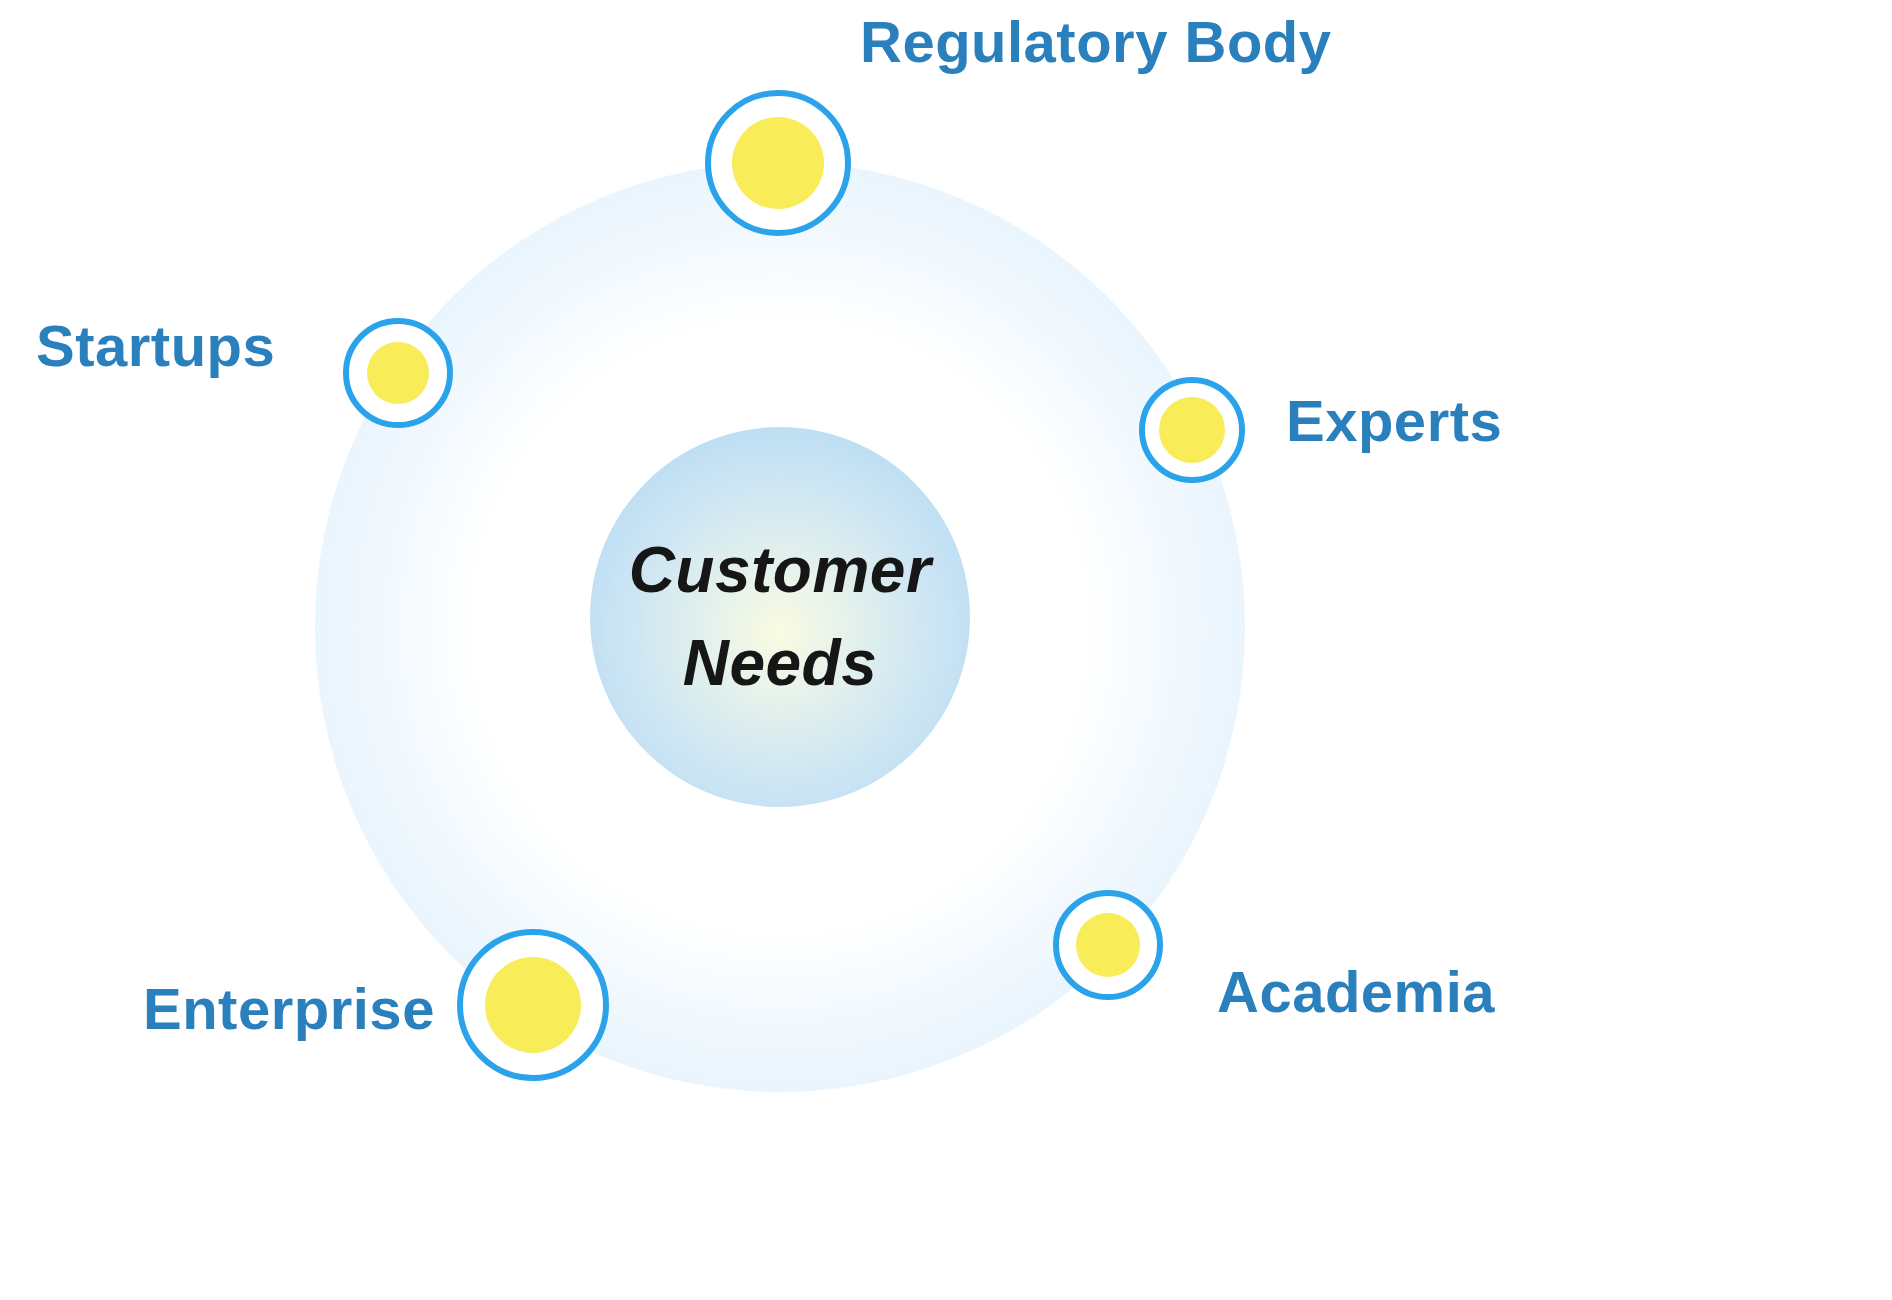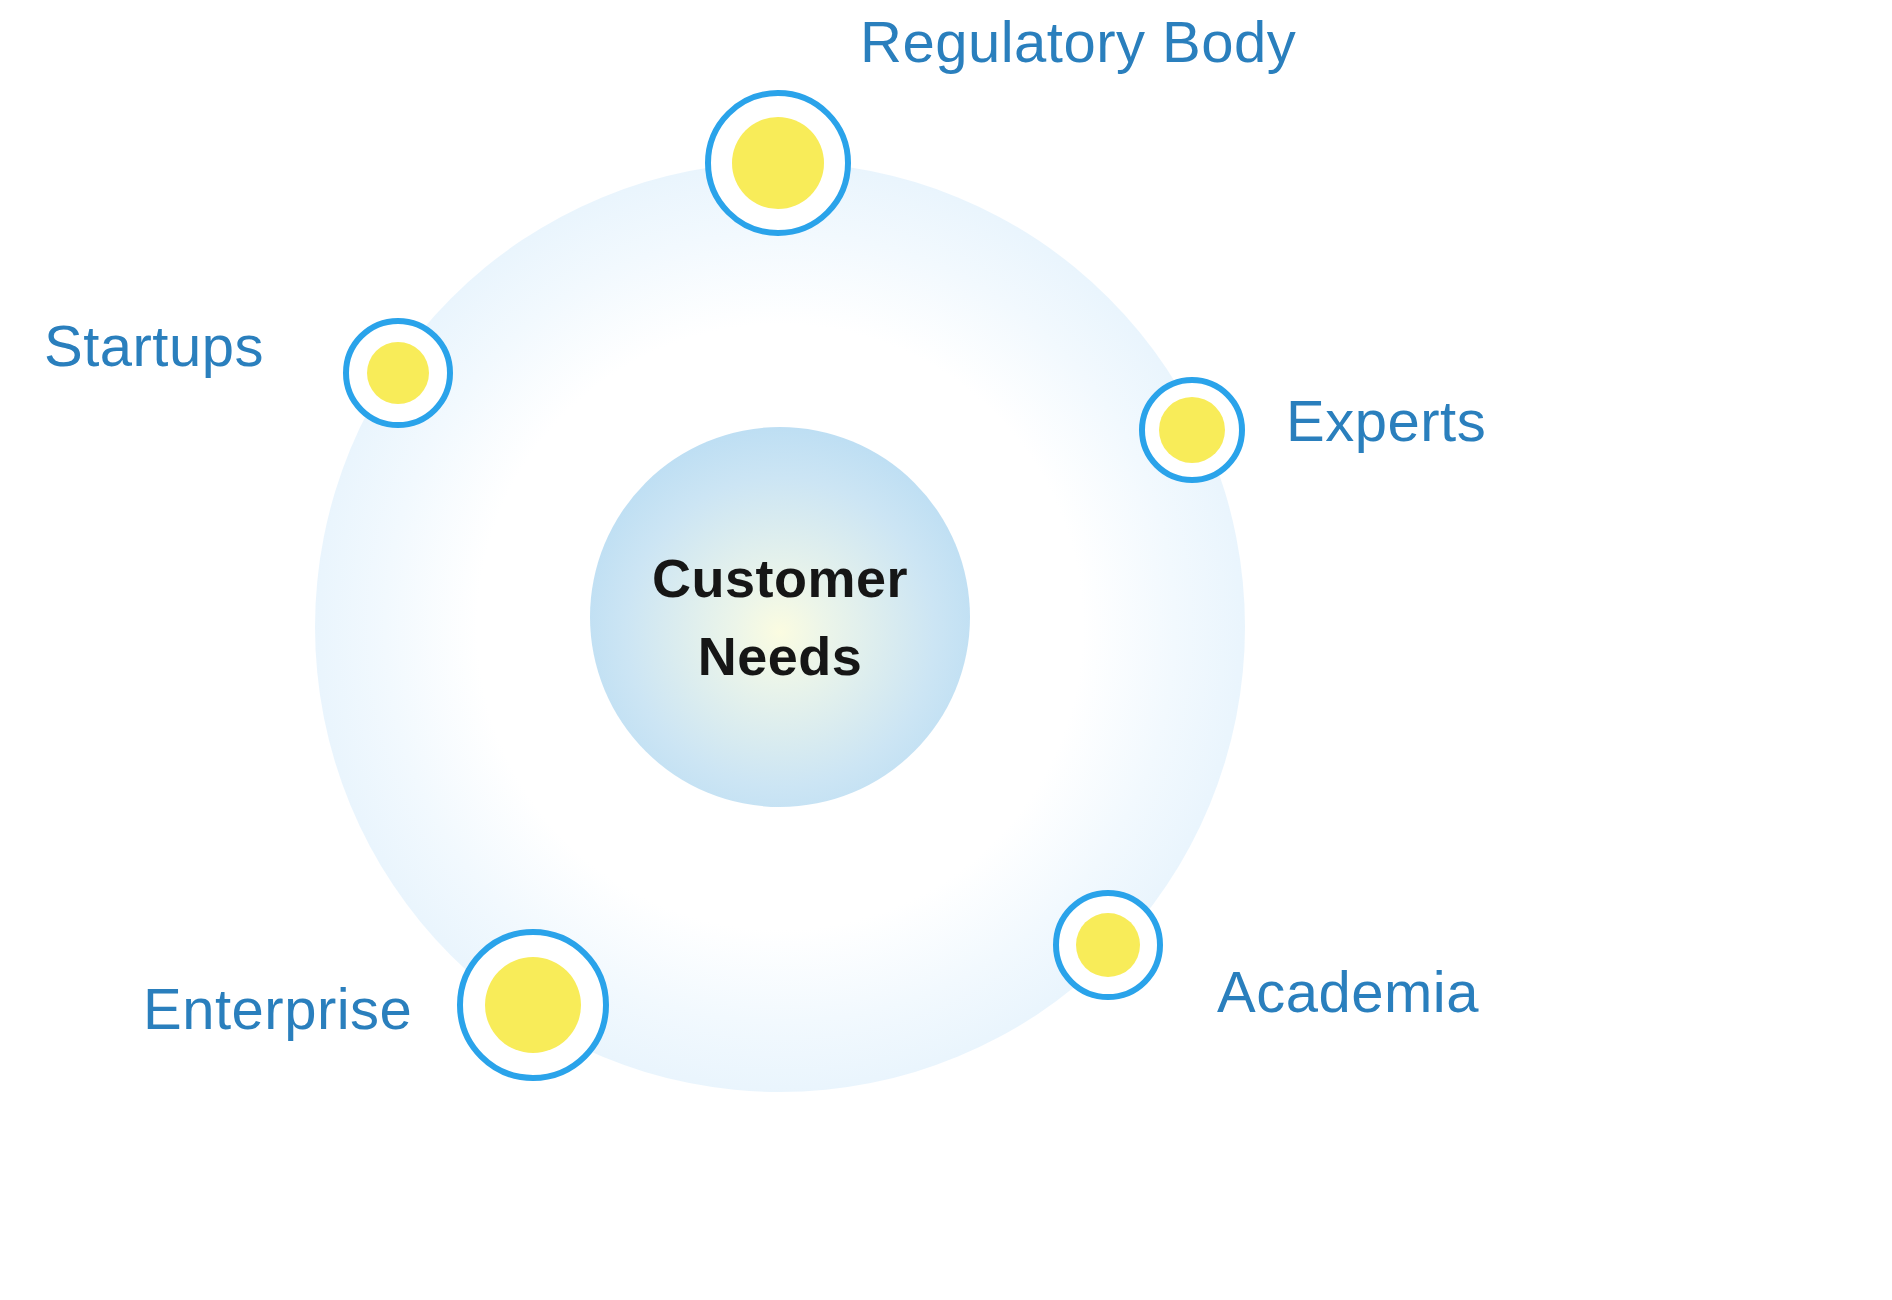--- a/index.html
+++ b/index.html
@@ -49,25 +49,26 @@
       #cce5f4 55%,
       var(--core-blue, #a9d5f2) 100%);
     display: flex;
     align-items: center;
     justify-content: center;
   }
 
   .center-label {
     width: 330px;
     text-align: center;
-    font-size: 54px;
+    font-size: 64px;
     font-weight: 600;
     color: #161616;
     line-height: 1.45;
     letter-spacing: 0.5px;
+    font-style: italic;
   }
 
   
   .node {
     position: absolute;
     border-radius: 50%;
     background: #ffffff;
     border: 6px solid var(--node-border-blue, #2aa3ea);
     display: flex;
     align-items: center;
@@ -91,28 +92,28 @@
   .node-academia   { left: 1053px; top: 890px; width: 110px; height: 110px; }
   .node-academia .dot { width: 64px; height: 64px; }
 
   .node-enterprise { left: 457px; top: 929px; width: 152px; height: 152px; }
   .node-enterprise .dot { width: 96px; height: 96px; }
 
   
   .label {
     position: absolute;
     color: var(--label-blue, #2a7fbd);
-    font-weight: 400;
+    font-weight: 700;
     font-size: 58px;
     letter-spacing: 0.5px;
     white-space: nowrap;
   }
 
   .label-regulatory { left: 860px;  top: 8px;   }
-  .label-startups   { left: 44px;   top: 312px; }
+  .label-startups   { left: 36px;   top: 312px; }
   .label-experts    { left: 1286px; top: 387px; }
   .label-academia   { left: 1197px; top: 958px; margin-left: 20px; }
   .label-enterprise { left: 143px;  top: 975px; }
 </style>
 </head>
 <body>
 
 <div class="canvas">
 
   <div class="outer-ring"></div>

